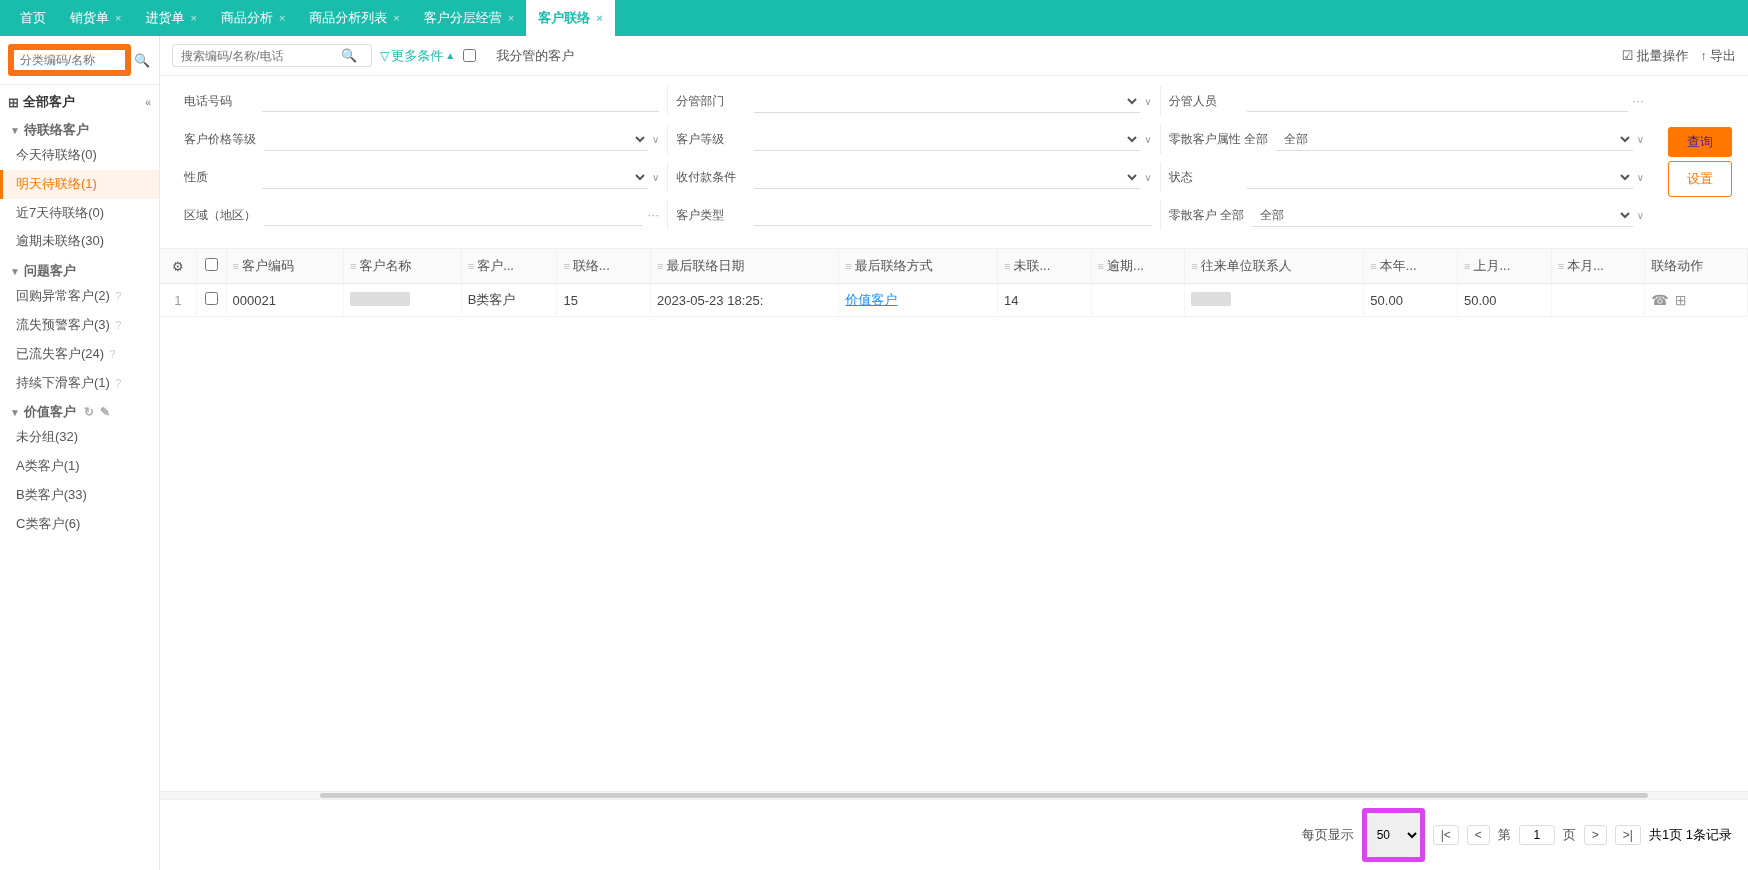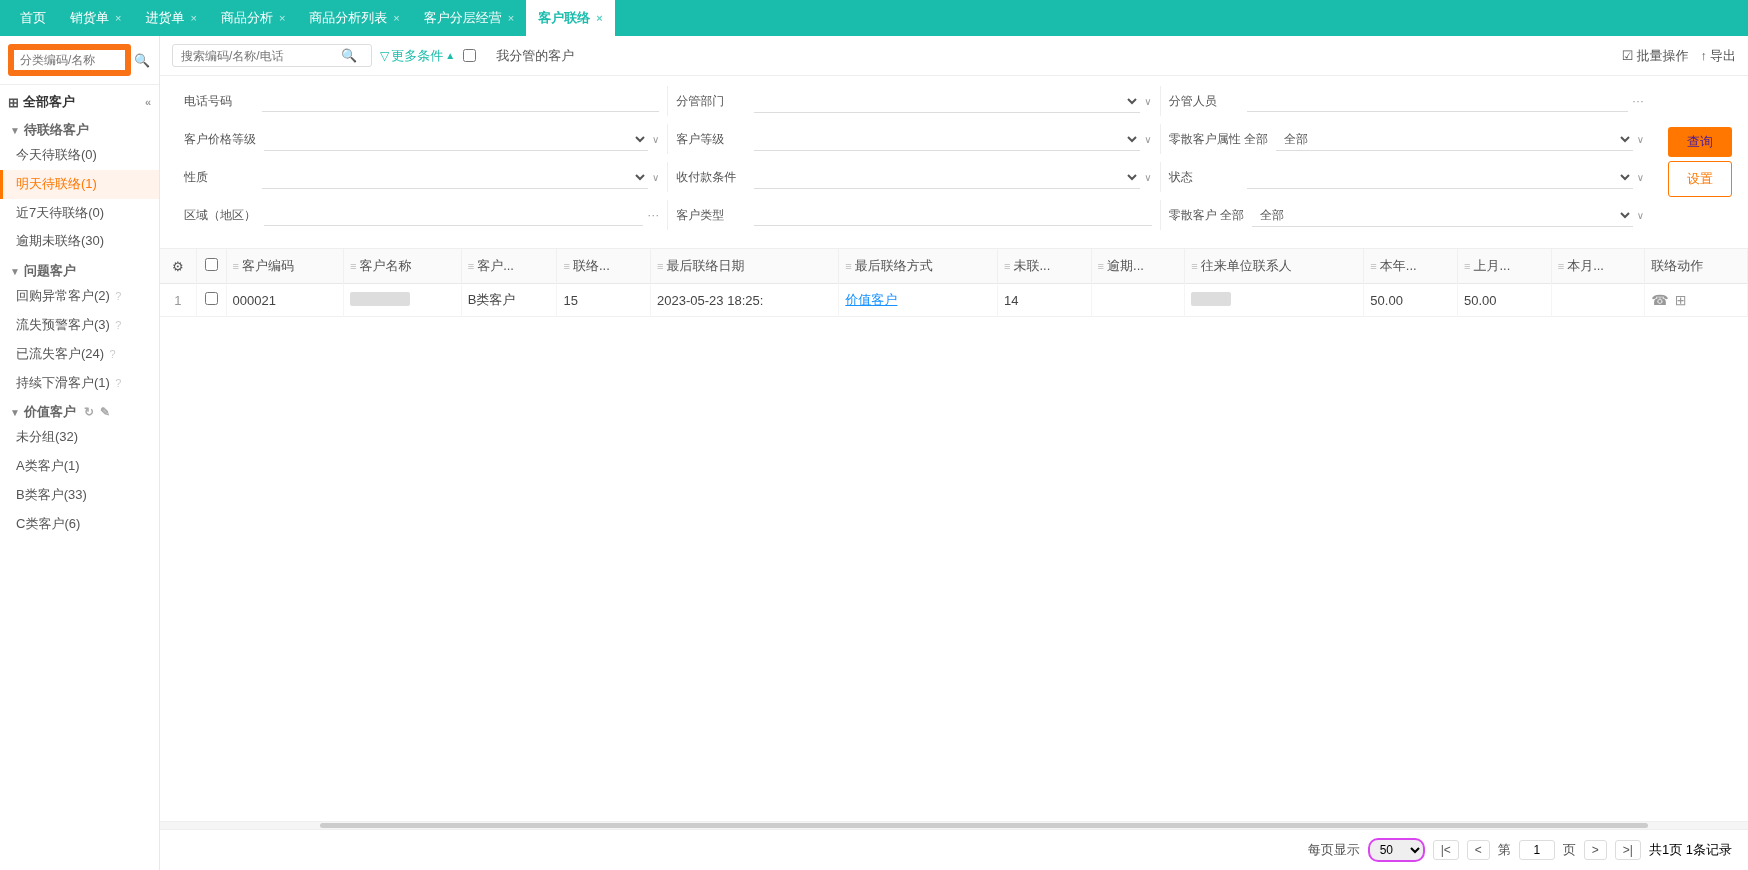--- a/index.html
+++ b/index.html
@@ -314,23 +314,23 @@
       border-top: 1px solid #eee;
       padding: 8px 16px;
       display: flex;
       align-items: center;
       justify-content: flex-end;
       gap: 8px;
       font-size: 12px;
       color: #555;
     }
     .page-size-select {
-      border: 2px solid #d946ef;
-      padding: 2px 6px;
-      border-radius: 10px;
+      border: 5px solid #d946ef;
+      padding: 14px 6px;
+      border-radius: 3px;
       font-size: 12px;
       outline: none;
     }
     .page-btn {
       border: 1px solid #ddd;
       background: #fff;
       padding: 2px 7px;
       border-radius: 3px;
       cursor: pointer;
       font-size: 12px;

